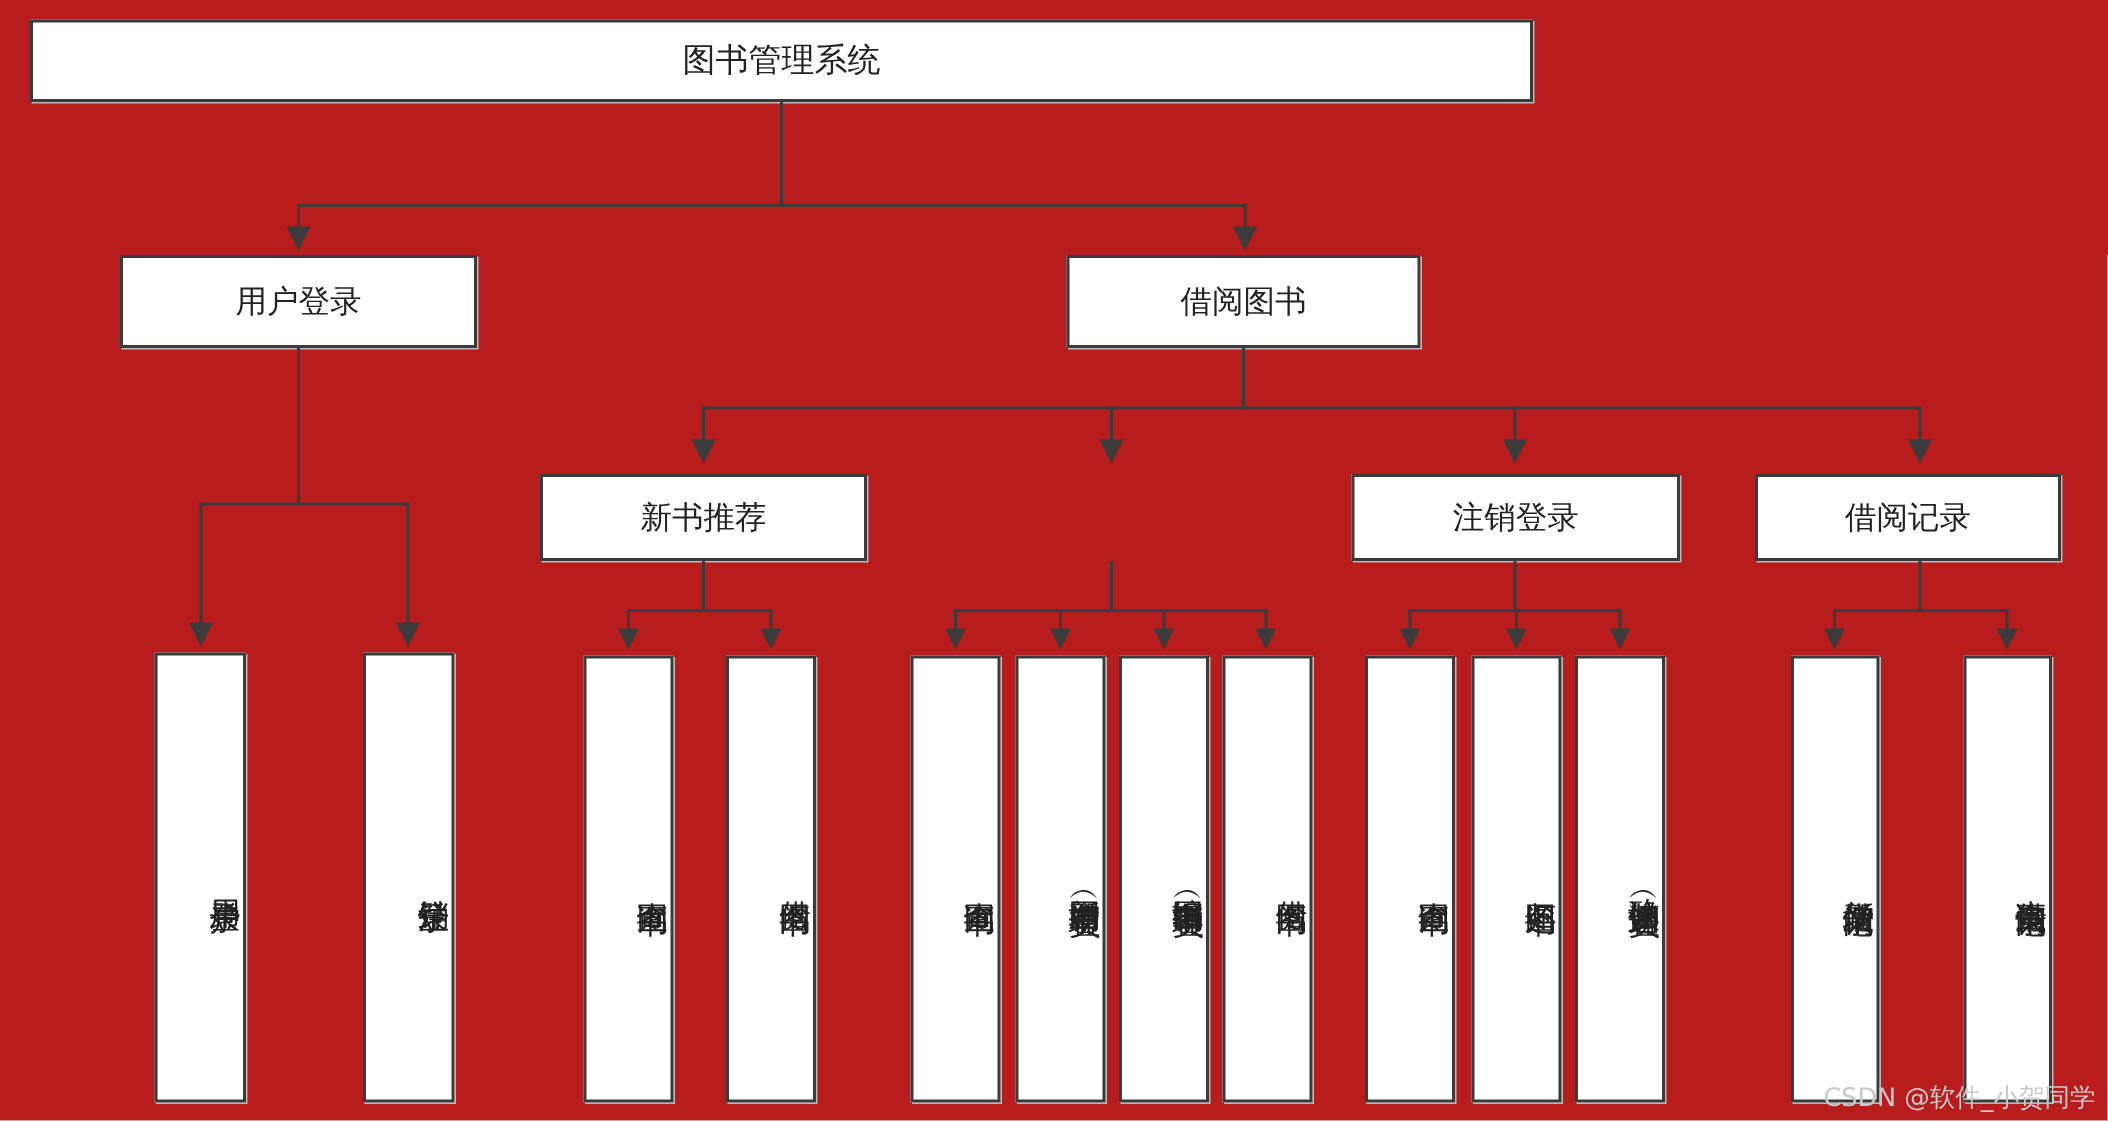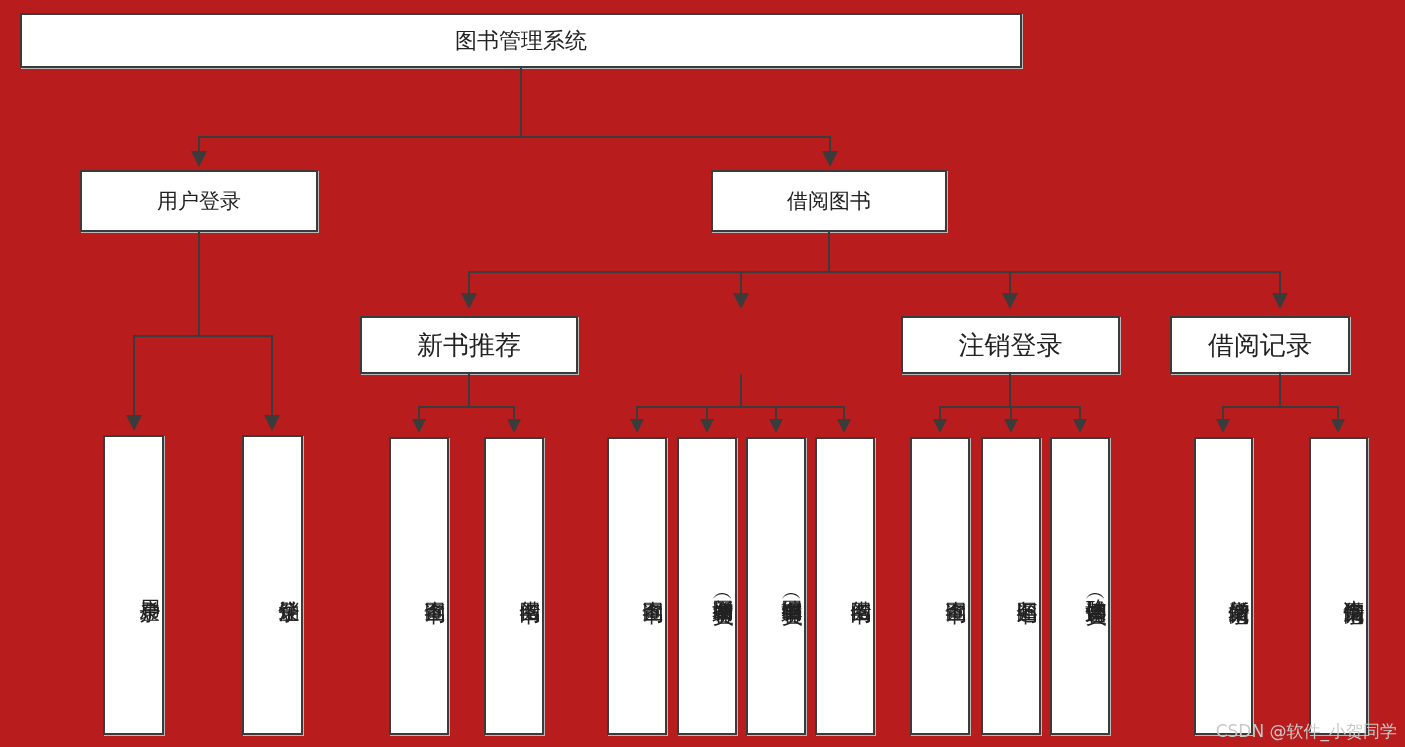--- a/index.html
+++ b/index.html
@@ -26,21 +26,21 @@
     box-shadow: 1px 1px 0 0 #b9b9b9;
     display: flex;
     align-items: center;
     justify-content: center;
     color: #222222;
     line-height: 1.18;
     text-align: center;
   }
   .node.level0 { font-size: 22px; }
   .node.level1 { font-size: 21px; }
-  .node.level2 { font-size: 26px; }
+  .node.level2 { font-size: 21px; }
   .node.leaf {
     font-size: 21px;
     writing-mode: vertical-rl;
     text-orientation: upright;
     letter-spacing: 1px;
     padding-top: 4px;
     padding-bottom: 4px;
     align-items: flex-start;
     justify-content: center;
   }
@@ -121,21 +121,21 @@
   <div class="arrow" style="left:1002px; top:293px;"></div>
 
   <div class="vline" style="left:1279px; top:271px; height:24px;"></div>
   <div class="arrow" style="left:1272px; top:293px;"></div>
 
   <div class="node level2" style="left:360px; top:316px; width:218px; height:58px;">新书推荐</div>
 
 
   <div class="node level2" style="left:901px; top:316px; width:219px; height:58px;">注销登录</div>
 
-  <div class="node level2" style="left:1170px; top:316px; width:180px; height:58px;">借阅记录</div>
+  <div class="node level2" style="left:1170px; top:316px; width:204px; height:58px;">借阅记录</div>
 
   <div class="vline" style="left:468px; top:374px; height:34px;"></div>
   <div class="hline" style="left:418px; top:406px; width:97px;"></div>
   <div class="vline" style="left:418px; top:406px; height:14px;"></div>
   <div class="arrow small" style="left:412px; top:419px;"></div>
   <div class="vline" style="left:513px; top:406px; height:14px;"></div>
   <div class="arrow small" style="left:507px; top:419px;"></div>
 
   <div class="vline" style="left:740px; top:374px; height:34px;"></div>
   <div class="hline" style="left:636px; top:406px; width:209px;"></div>

